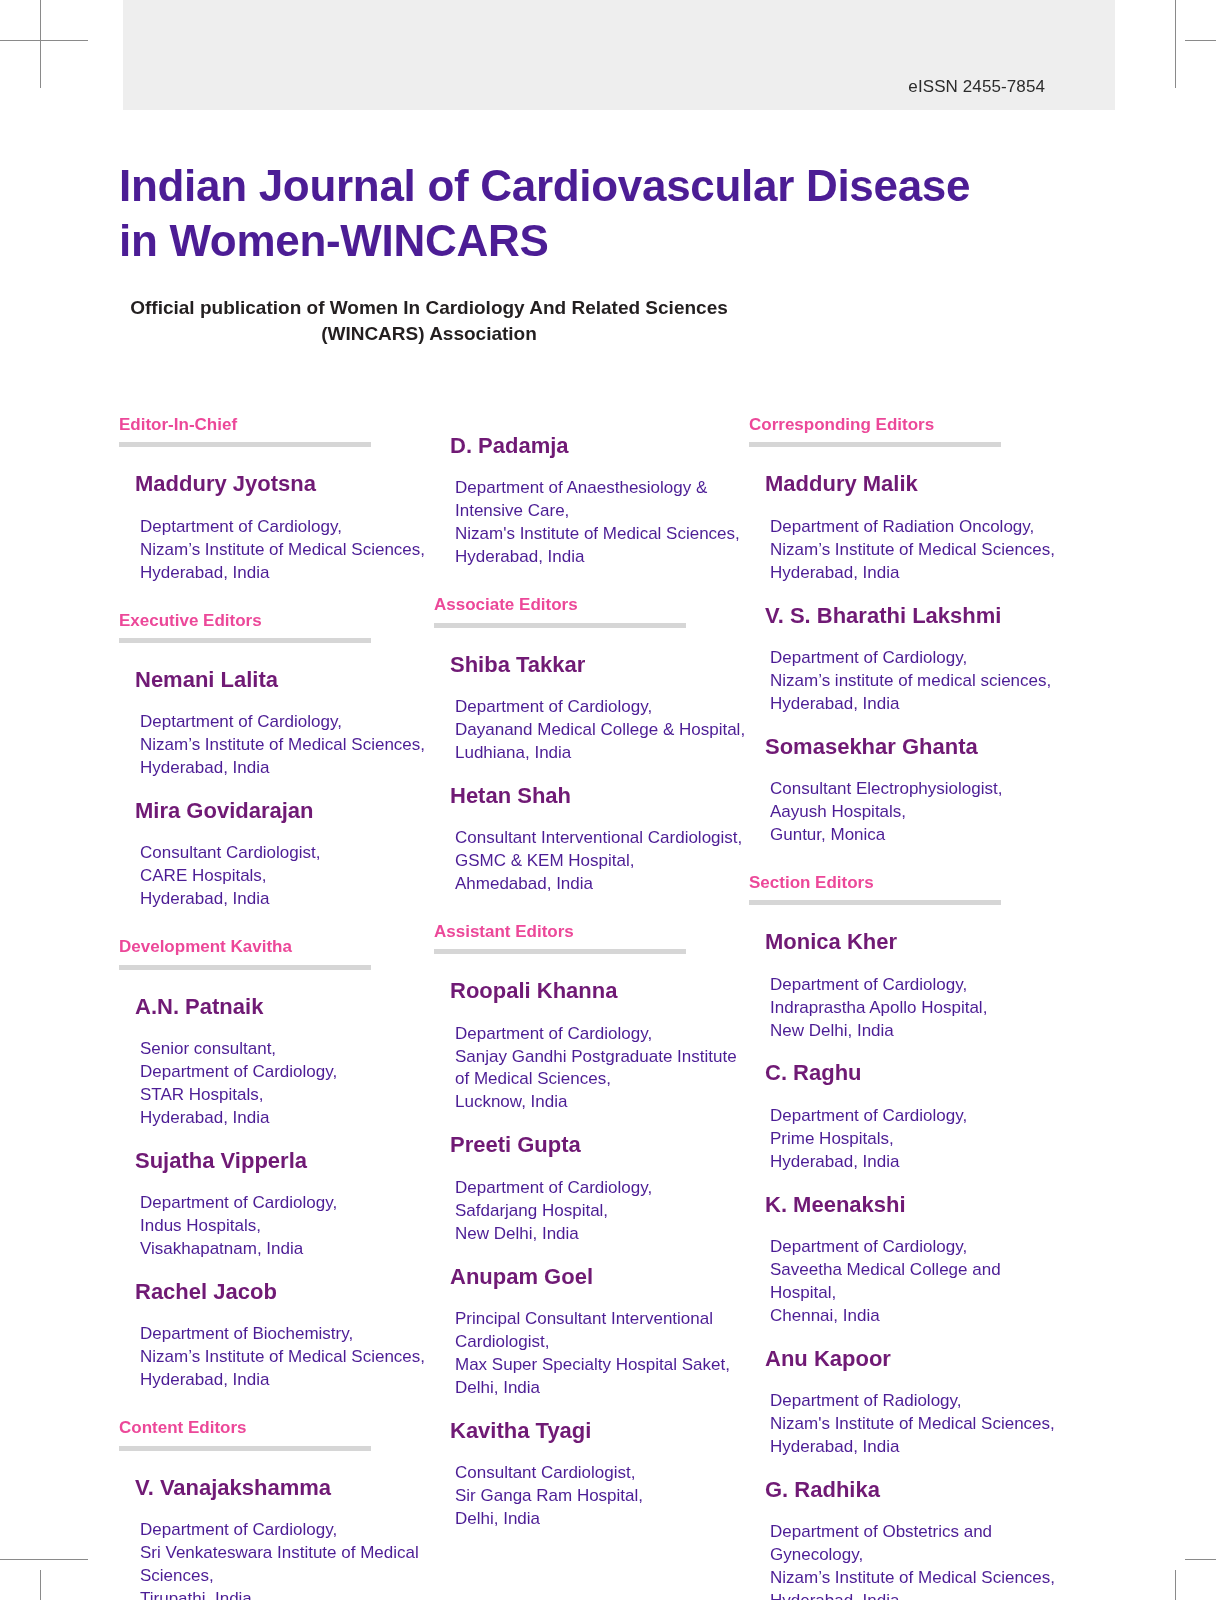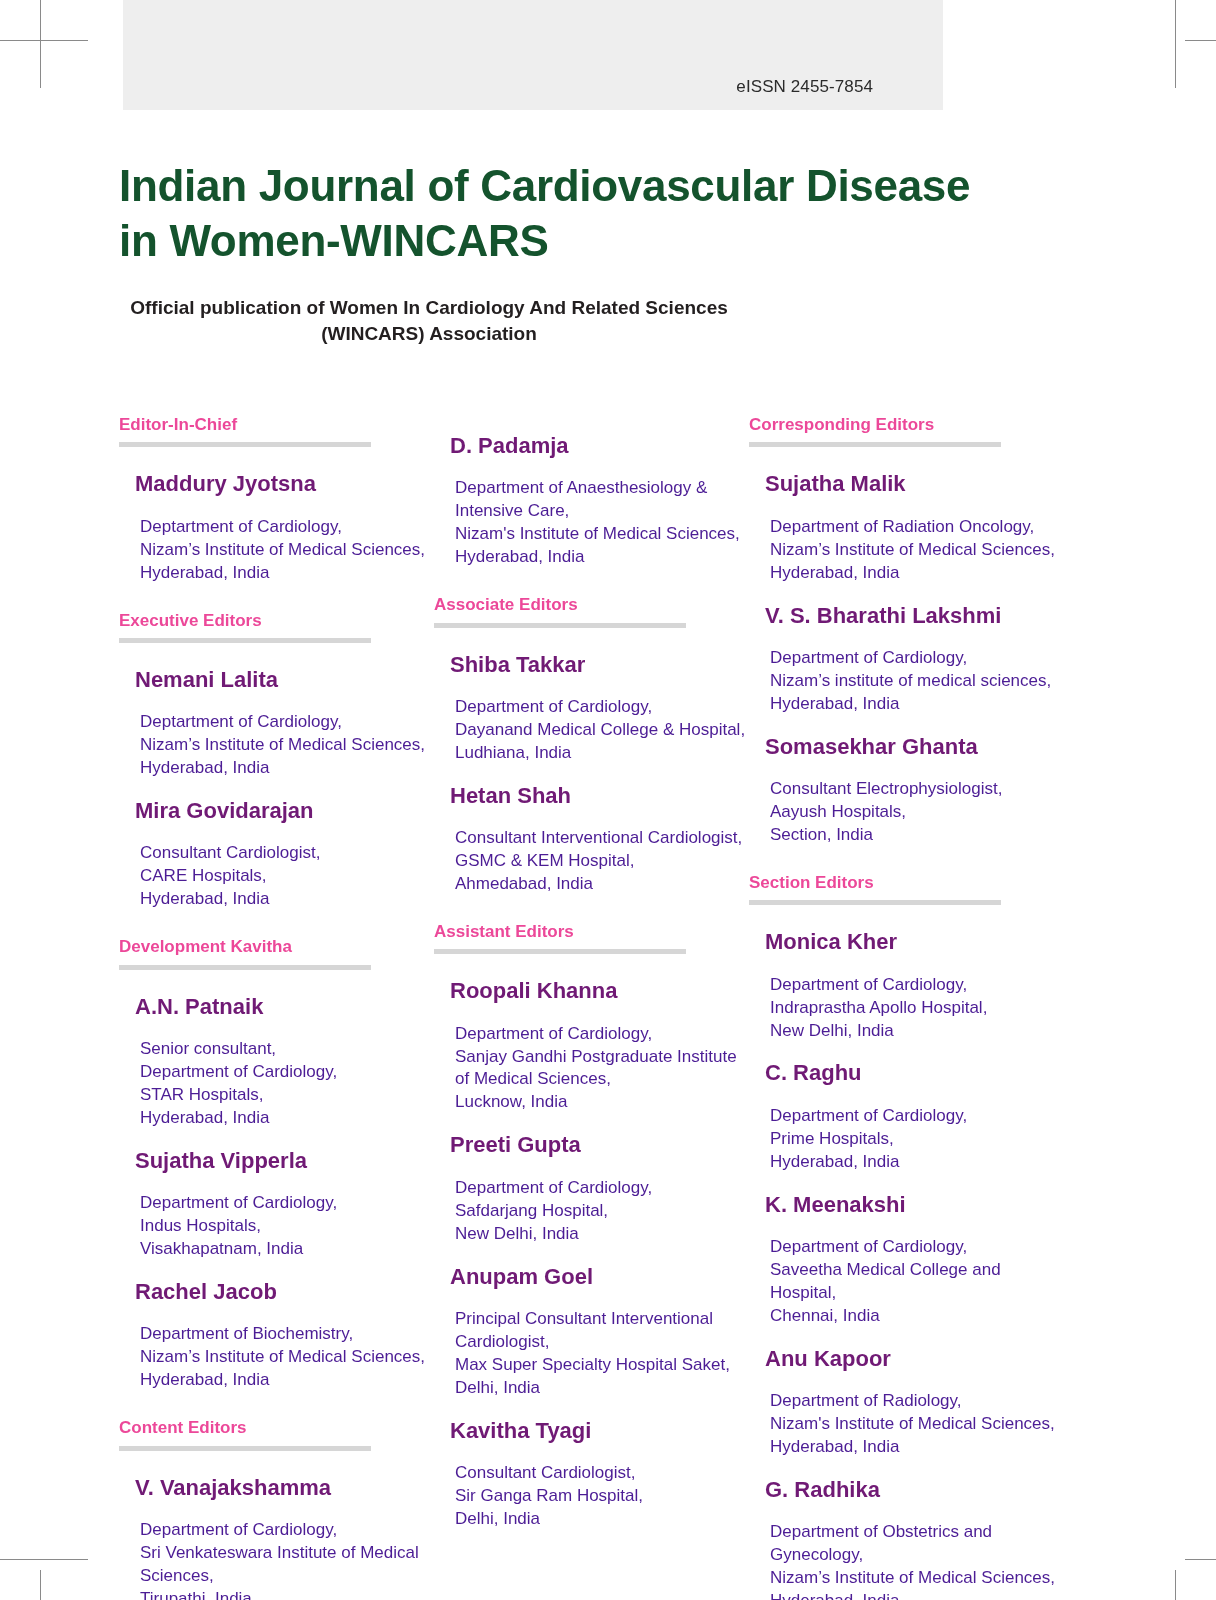--- a/index.html
+++ b/index.html
@@ -31,21 +31,21 @@
   .crop-bl-v { left: 40px;   top: 1570px; height: 30px; }
   .crop-bl-h { left: 0;      top: 1559px; width: 88px; }
   .crop-br-v { left: 1175px; top: 1570px; height: 30px; }
   .crop-br-h { left: 1185px; top: 1559px; width: 31px; }
 
   
   .masthead-band {
     position: absolute;
     left: 123px;
     top: 0;
-    width: 820px;
+    width: 992px;
     height: 110px;
     background: #eeeeee;
   }
   .eissn {
     position: absolute;
     right: 70px;
     top: 78px;
     font-size: 17px;
     letter-spacing: 0.1px;
     color: #2b2b2b;
@@ -57,21 +57,21 @@
     position: absolute;
     left: 119px;
     top: 158px;
     width: 880px;
   }
   .journal-title {
     font-size: 44px;
     font-weight: bold;
     line-height: 1.26;
     letter-spacing: -0.3px;
-    color: #14532d;
+    color: #4c1d95;
     margin: 0;
   }
   .journal-subtitle {
     margin: 26px 0 0 0;
     font-size: 19px;
     font-weight: bold;
     line-height: 1.38;
     color: #231f20;
     max-width: 620px;
     text-align: center;
@@ -302,41 +302,41 @@
             <span class="aff-line">Delhi, India</span>
           </div>
         </div>
       </div>
     </div>
   <div class="board-col col-3">
       <div class="section">
         <div class="section-heading">Corresponding Editors</div>
         <div class="section-rule"></div>
         <div class="person">
-          <div class="person-name">Sujatha Malik</div>
+          <div class="person-name">Maddury Malik</div>
           <div class="person-affiliation">
             <span class="aff-line">Department of Radiation Oncology,</span>
             <span class="aff-line">Nizam’s Institute of Medical Sciences,</span>
             <span class="aff-line">Hyderabad, India</span>
           </div>
         </div>
         <div class="person">
           <div class="person-name">V. S. Bharathi Lakshmi</div>
           <div class="person-affiliation">
             <span class="aff-line">Department of Cardiology,</span>
             <span class="aff-line">Nizam’s institute of medical sciences,</span>
             <span class="aff-line">Hyderabad, India</span>
           </div>
         </div>
         <div class="person">
           <div class="person-name">Somasekhar Ghanta</div>
           <div class="person-affiliation">
             <span class="aff-line">Consultant Electrophysiologist,</span>
             <span class="aff-line">Aayush Hospitals,</span>
-            <span class="aff-line">Section, India</span>
+            <span class="aff-line">Guntur, Monica</span>
           </div>
         </div>
       </div>
       <div class="section">
         <div class="section-heading">Section Editors</div>
         <div class="section-rule"></div>
         <div class="person">
           <div class="person-name">Monica Kher</div>
           <div class="person-affiliation">
             <span class="aff-line">Department of Cardiology,</span>

